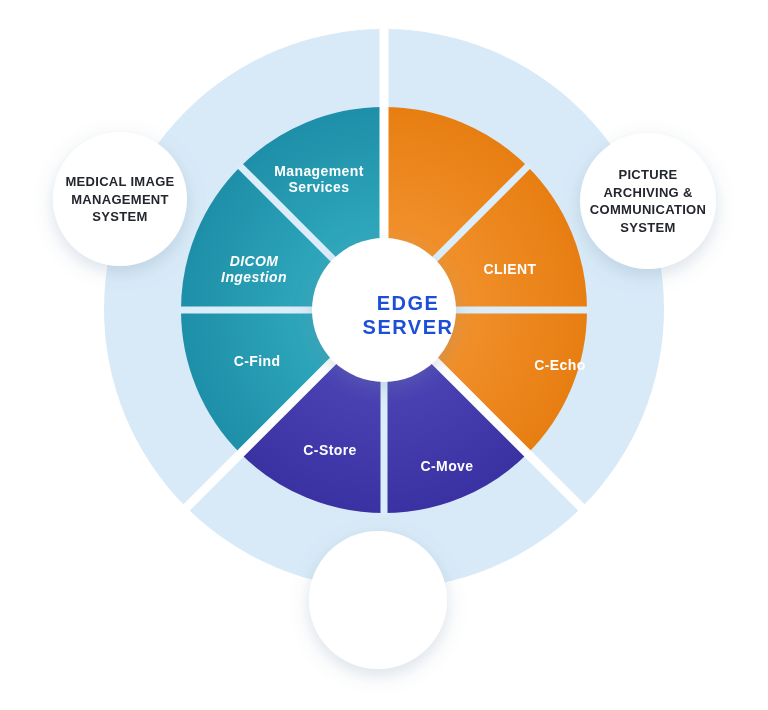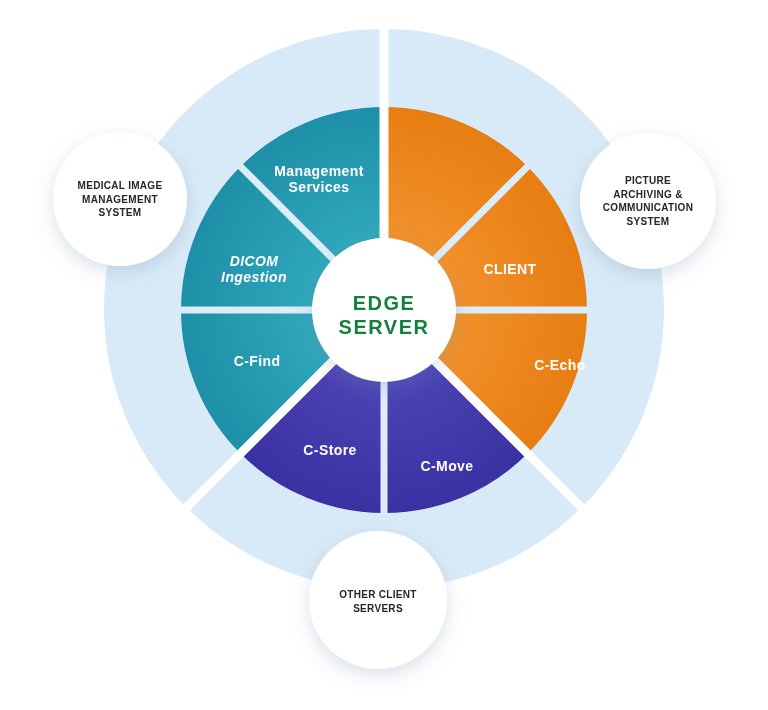--- a/index.html
+++ b/index.html
@@ -28,29 +28,30 @@
     pointer-events: none;
   }
   .wedge-label {
     color: #ffffff;
     font-size: 14px;
     font-weight: 600;
     line-height: 1.15;
     letter-spacing: 0.4px;
   }
   .hub-label {
-    color: #15803d;
+    color: #1d4ed8;
     font-size: 20px;
     font-weight: 800;
     line-height: 1.22;
     letter-spacing: 1.5px;
+    margin-left: 24px;
   }
   .satellite-label {
     color: #23262d;
-    font-size: 10px;
+    font-size: 13px;
     font-weight: 700;
     line-height: 1.35;
     letter-spacing: 0.3px;
   }
 </style>
 </head>
 <body>
 
 <div class="stage">
 
@@ -121,16 +122,14 @@
   <div class="label hub-label" style="left:384px; top:315px;">EDGE
 SERVER</div>
 
   <div class="label satellite-label" style="left:120px; top:199px;">MEDICAL IMAGE
 MANAGEMENT
 SYSTEM</div>
   <div class="label satellite-label" style="left:648px; top:201px;">PICTURE
 ARCHIVING &amp;
 COMMUNICATION
 SYSTEM</div>
-  <div class="label satellite-label" style="left:378px; top:601px;">OTHER CLIENT
-SERVERS</div>
 
 </div>
 
 </body></html>

